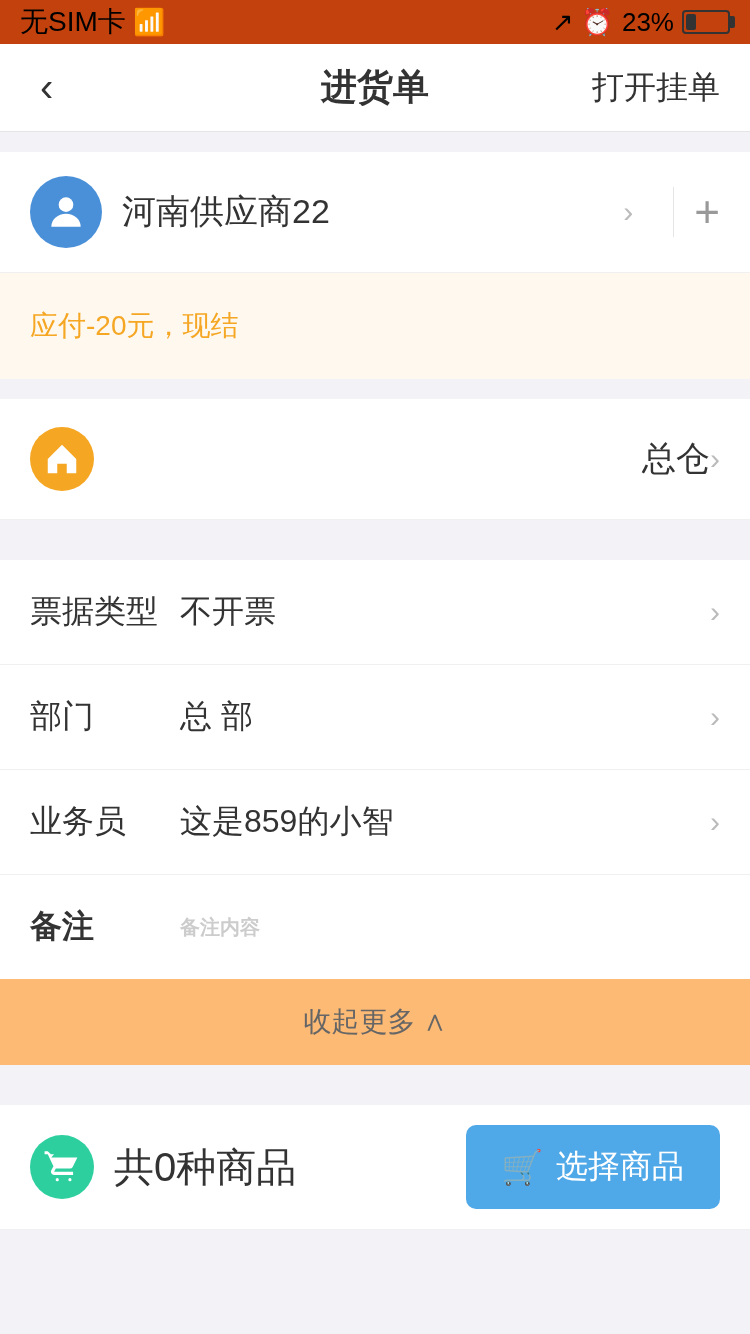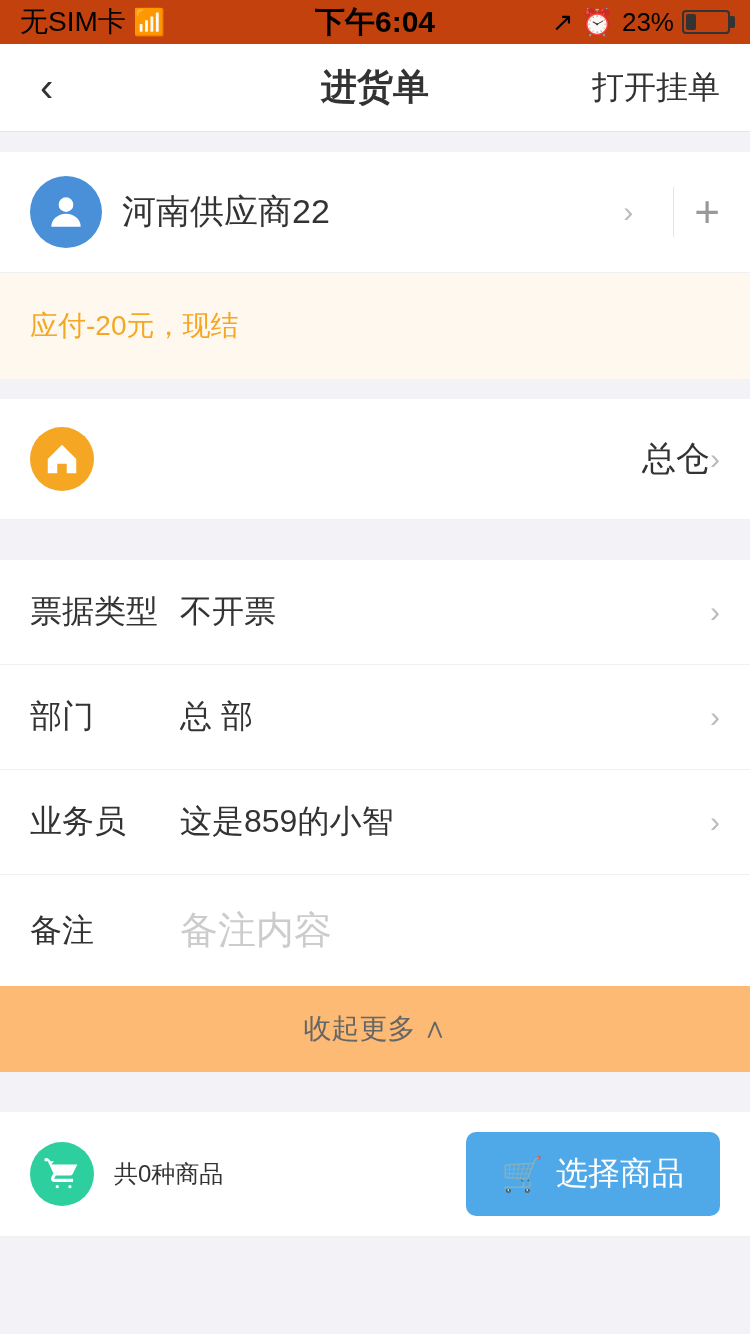--- a/index.html
+++ b/index.html
@@ -216,36 +216,37 @@
     }
     .form-row {
       display: flex;
       align-items: center;
       padding: 30px 30px;
       border-bottom: 1px solid #f0f0f0;
       min-height: 100px;
     }
     .form-row:last-child {
       border-bottom: none;
+      font-weight: bold;
     }
     .form-label {
       font-size: 32px;
       color: #333;
       width: 130px;
       flex-shrink: 0;
     }
     .form-value {
       flex: 1;
       font-size: 32px;
       color: #333;
       padding-left: 20px;
     }
     .form-placeholder {
       flex: 1;
-      font-size: 38px;
+      font-size: 20px;
       color: #ccc;
       padding-left: 20px;
     }
     .form-chevron {
       font-size: 30px;
       color: #bbb;
       flex-shrink: 0;
     }
 
     
@@ -278,21 +279,21 @@
       margin-right: 20px;
       flex-shrink: 0;
     }
     .product-icon-circle svg {
       width: 38px;
       height: 38px;
       fill: #fff;
     }
     .product-count {
       flex: 1;
-      font-size: 24px;
+      font-size: 40px;
       color: #333;
     }
     .select-btn {
       background: #4fa8e8;
       color: #fff;
       border: none;
       border-radius: 10px;
       padding: 20px 36px;
       font-size: 32px;
       display: flex;
@@ -311,21 +312,20 @@
     }
   </style>
 </head>
 <body>
 
 <div class="status-bar">
   <div class="status-left">
     <span>无SIM卡</span>
     <span class="wifi-icon">📶</span>
   </div>
-  <div class="status-center">下午6:04</div>
   <div class="status-right">
     <span>↗</span>
     <span>⏰</span>
     <span>23%</span>
     <span class="battery-icon">
       <span class="battery-fill"></span>
     </span>
   </div>
 </div>
 

